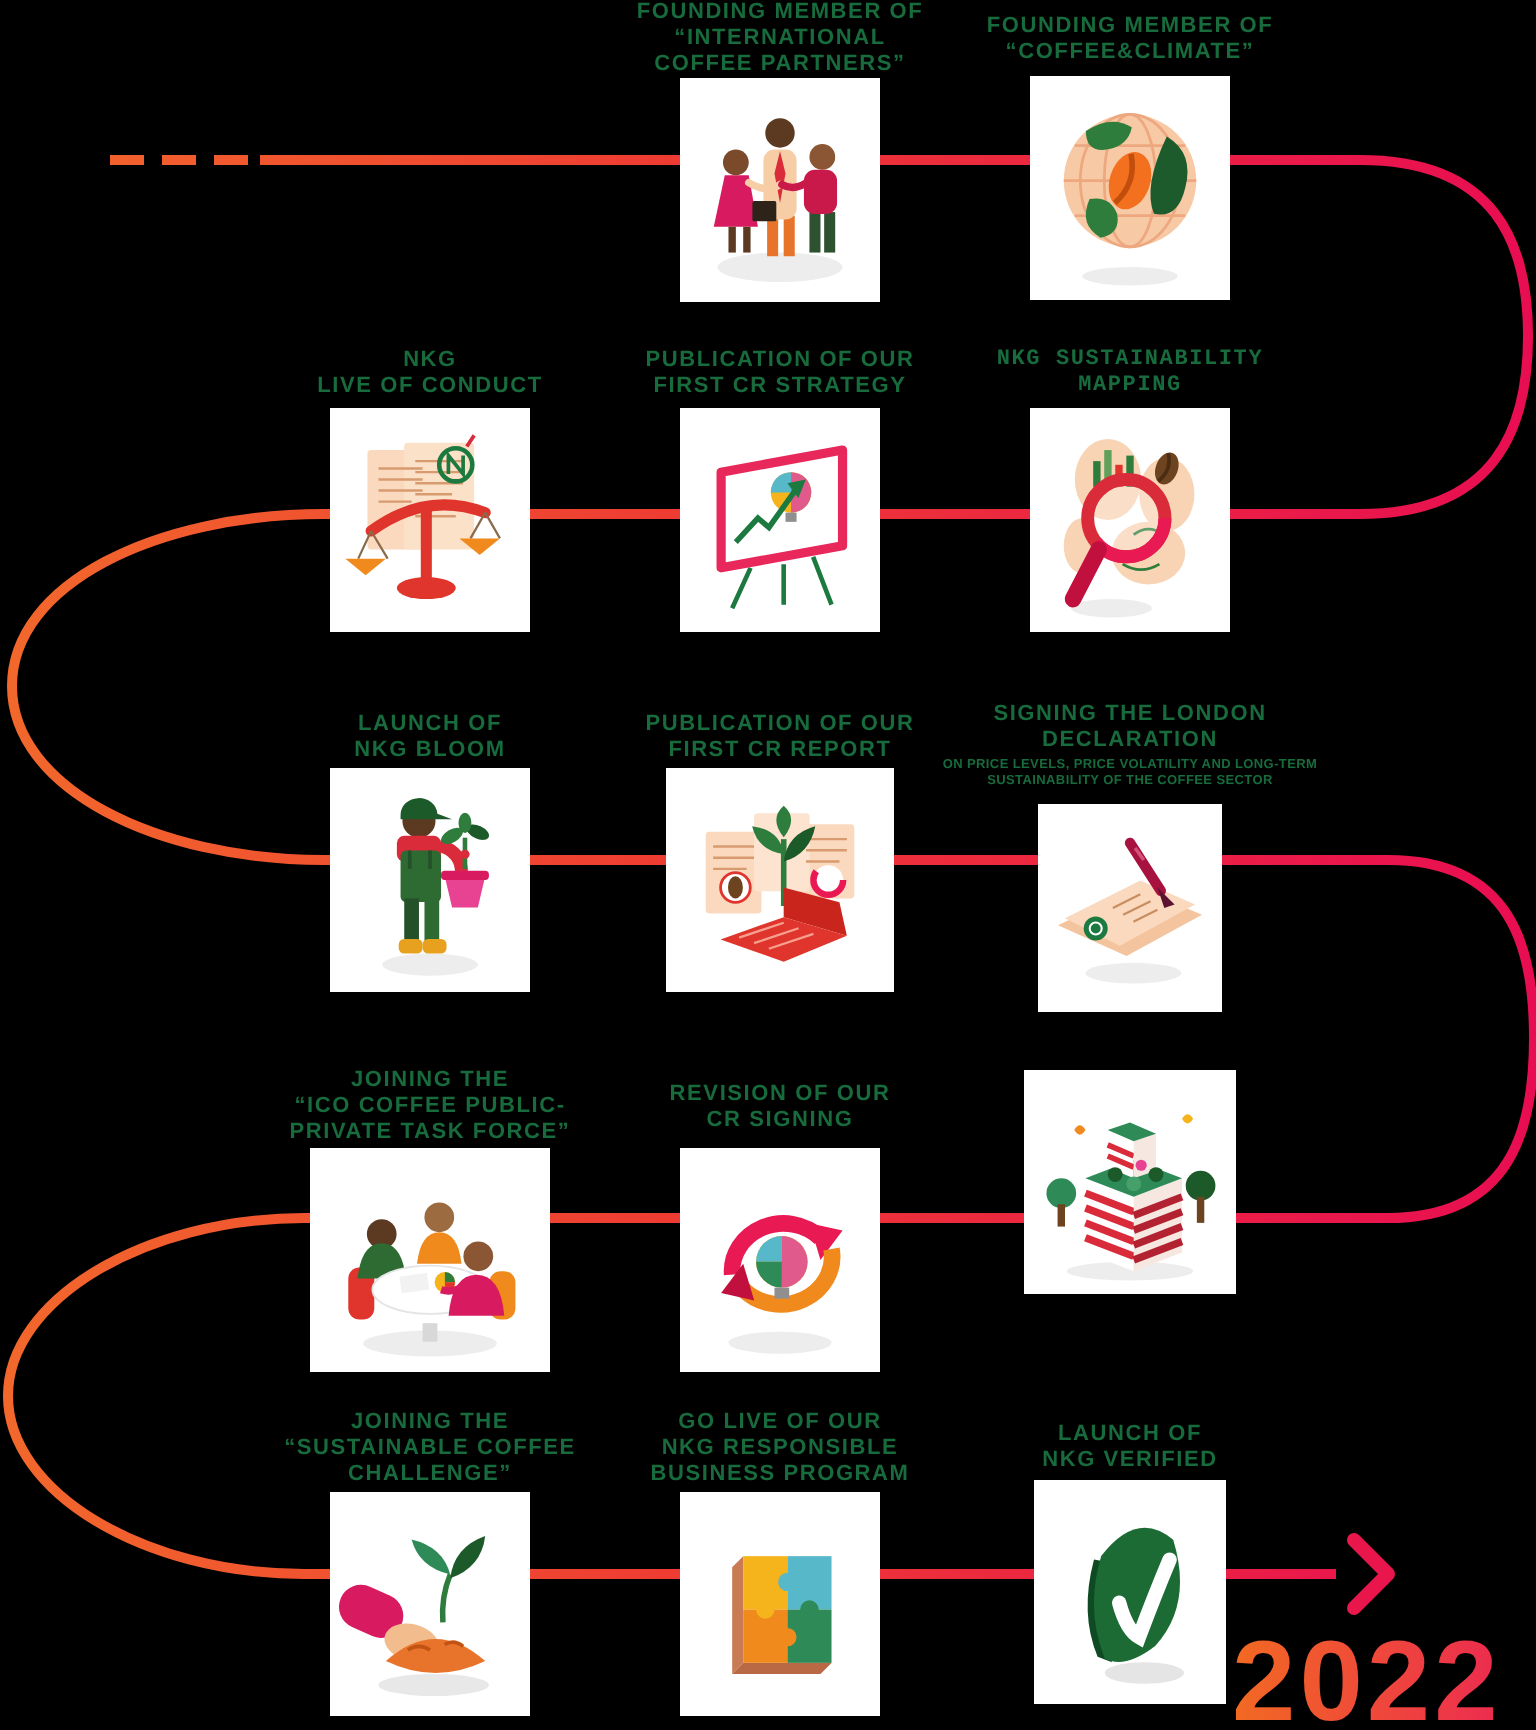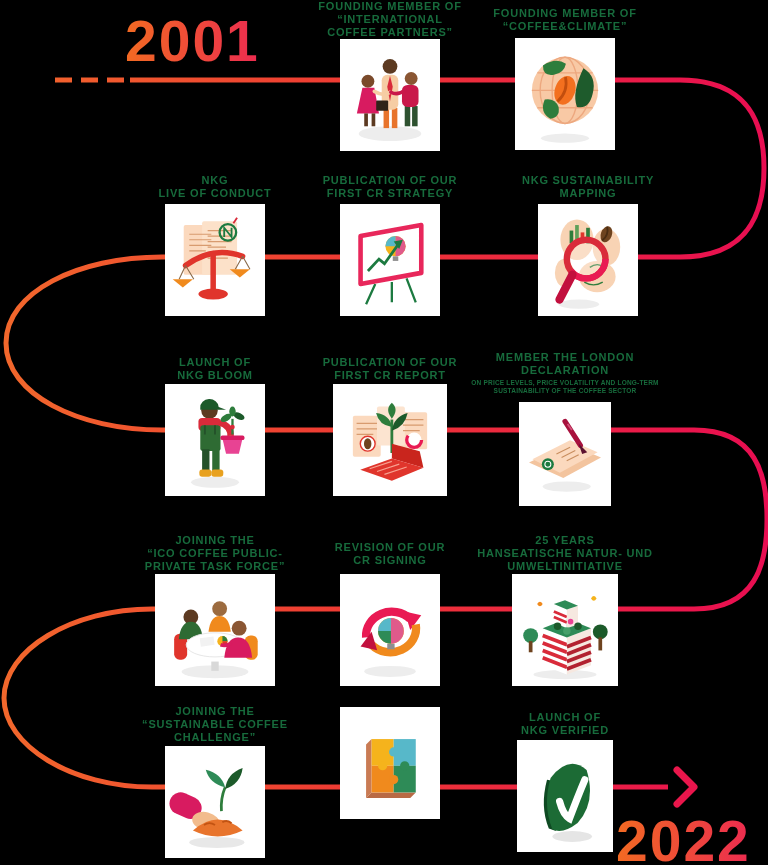--- a/index.html
+++ b/index.html
@@ -28,21 +28,20 @@
         <stop offset="0" stop-color="#F2682C"></stop>
         <stop offset="0.45" stop-color="#EE3A33"></stop>
         <stop offset="1" stop-color="#E80D52"></stop>
       </linearGradient>
     </defs>
     <path d="M55,80 H127" stroke="url(#lineGrad)" stroke-width="5" fill="none" stroke-dasharray="17 9"></path>
     <path d="M130,80 H680 C748,80 764,122 764,168 C764,214 748,257 680,257 H162 C78,257 6,292 6,343 C6,394 78,430 162,430 H694 C756,430 767,474 767,519 C767,564 756,609 694,609 H152 C72,609 4,650 4,698 C4,746 72,787 152,787 H668" stroke="url(#lineGrad)" stroke-width="5" fill="none"></path>
     <path d="M677,770 L694,787 L677,804" stroke="url(#lineGrad)" stroke-width="7" fill="none" stroke-linecap="round" stroke-linejoin="round"></path>
   </svg>
 
-  <div class="year" style="left:125px;top:8px;">2001</div>
   <div class="year" style="left:616px;top:808px;">2022</div>
 
   <div class="milestone" style="left:270px;top:0;width:240px;">
     <div class="ms-title">FOUNDING MEMBER OF
 “INTERNATIONAL
 COFFEE PARTNERS”</div>
     <div class="icon-box" style="margin-top:0;">
       <svg width="92" height="104" viewBox="0 0 100 112">
         <ellipse cx="50" cy="98" rx="34" ry="8" fill="#EDEDED"></ellipse>
         <rect x="43" y="70" width="6" height="22" fill="#E8742C"></rect>
@@ -115,21 +114,21 @@
         <circle cx="56" cy="41" r="11" fill="#F5B31C"></circle>
         <path d="M56 30 a11 11 0 0 1 0 22 z" fill="#E05A8B"></path>
         <path d="M56 30 a11 11 0 0 0 -11 11 h11 z" fill="#57B8C9"></path>
         <rect x="53" y="52" width="6" height="5" fill="#8F8F8F"></rect>
         <path d="M26 68 l12 -13 6 5 15 -21" stroke="#1C7A40" stroke-width="3" fill="none"></path>
         <polygon points="54,36 64,34 60,44" fill="#1C7A40"></polygon>
       </svg>
     </div>
   </div>
 
-  <div class="milestone" style="left:468px;top:174px;width:240px;">
+  <div class="milestone" style="left:445px;top:174px;width:240px;font-family:Liberation Mono, monospace;">
     <div class="ms-title">NKG SUSTAINABILITY
 MAPPING</div>
     <div class="icon-box" style="margin-top:4px;">
       <svg width="92" height="104" viewBox="0 0 100 112">
         <ellipse cx="40" cy="104" rx="22" ry="5" fill="#EDEDED"></ellipse>
         <ellipse cx="38" cy="34" rx="18" ry="22" fill="#F8D3B4"></ellipse>
         <ellipse cx="70" cy="42" rx="15" ry="20" fill="#F8D3B4"></ellipse>
         <ellipse cx="60" cy="74" rx="20" ry="17" fill="#F8D3B4"></ellipse>
         <ellipse cx="24" cy="70" rx="10" ry="15" fill="#F8D3B4"></ellipse>
         <rect x="30" y="24" width="4" height="14" fill="#2E7D3C"></rect>
@@ -191,21 +190,21 @@
         <path d="M52 46 q14 -4 17 -19 q-15 4 -17 19z" fill="#1C5A2A"></path>
         <path d="M52 33 q-8 -10 0 -17 q8 7 0 17z" fill="#2E7D3C"></path>
         <polygon points="52,76 52,60 82,68 86,86" fill="#C9251D"></polygon>
         <polygon points="18,88 52,76 86,86 52,100" fill="#E0352C"></polygon>
         <path d="M28 87 l24 -8 M36 90 l24 -8 M44 93 l24 -8" stroke="#F7A08F" stroke-width="1.2"></path>
       </svg>
     </div>
   </div>
 
   <div class="milestone" style="left:435px;top:351px;width:260px;">
-    <div class="ms-title">MEMBER THE LONDON
+    <div class="ms-title">SIGNING THE LONDON
 DECLARATION</div>
     <div class="ms-sub">ON PRICE LEVELS, PRICE VOLATILITY AND LONG-TERM
 SUSTAINABILITY OF THE COFFEE SECTOR</div>
     <div class="icon-box" style="margin-top:7px;width:92px;height:104px;">
       <svg width="86" height="96" viewBox="0 0 100 112">
         <ellipse cx="52" cy="94" rx="28" ry="6" fill="#EDEDED"></ellipse>
         <polygon points="8,66 54,44 92,60 48,84" fill="#F3C49E"></polygon>
         <polygon points="12,62 56,40 88,54 44,78" fill="#FBD9BE"></polygon>
         <path d="M40 56 l16 -8 M46 60 l16 -8 M52 64 l14 -7" stroke="#C98E5F" stroke-width="1.3"></path>
         <circle cx="30" cy="68" r="7" fill="#1C7A40"></circle>
@@ -256,23 +255,20 @@
         <circle cx="51" cy="57" r="14" fill="#F5B31C"></circle>
         <path d="M51 43 a14 14 0 0 1 0 28 z" fill="#E05A8B"></path>
         <path d="M51 43 a14 14 0 0 0 -14 14 h14 z" fill="#57B8C9"></path>
         <path d="M37 57 a14 14 0 0 0 14 14 v-14 z" fill="#2E8B57"></path>
         <rect x="47" y="71" width="8" height="6" fill="#8F8F8F"></rect>
       </svg>
     </div>
   </div>
 
   <div class="milestone" style="left:445px;top:534px;width:240px;">
-    <div class="ms-title">25 YEARS
-HANSEATISCHE NATUR- UND
-UMWELTINITIATIVE</div>
     <div class="icon-box" style="margin-top:1px;width:106px;">
       <svg width="100" height="104" viewBox="0 0 100 112">
         <ellipse cx="50" cy="104" rx="34" ry="5" fill="#EDEDED"></ellipse>
         <circle cx="13" cy="62" r="8" fill="#2E8B57"></circle>
           <rect x="11" y="68" width="4" height="12" fill="#6E431F"></rect>
         <circle cx="88" cy="58" r="8" fill="#1C5A2A"></circle>
           <rect x="86" y="64" width="4" height="14" fill="#6E431F"></rect>
         <polygon points="26,54 26,94 52,104 52,64" fill="#FFFFFF"></polygon>
         <path d="M26 62 l26 10 M26 70 l26 10 M26 78 l26 10 M26 86 l26 10" stroke="#D92B3A" stroke-width="4"></path>
         <polygon points="52,64 52,104 78,94 78,54" fill="#F6E8E0"></polygon>
@@ -304,20 +300,23 @@
         <path d="M26 87 q27 -24 54 0 q-27 13 -54 0 z" fill="#E8742C"></path>
         <path d="M38 81 q6 -4 12 0 m8 -3 q5 -3 10 1" stroke="#C25312" stroke-width="2" fill="none"></path>
         <path d="M57 66 q-1 -14 4 -26" stroke="#2E7D3C" stroke-width="3" fill="none"></path>
         <path d="M61 40 q-17 -4 -21 -19 q17 4 21 19z" fill="#2E8B57"></path>
         <path d="M61 42 q17 -6 19 -23 q-17 6 -19 23z" fill="#1C5A2A"></path>
       </svg>
     </div>
   </div>
 
   <div class="milestone" style="left:270px;top:705px;width:240px;">
+    <div class="ms-title">GO LIVE OF OUR
+NKG RESPONSIBLE
+BUSINESS PROGRAM</div>
     <div class="icon-box" style="margin-top:2px;">
       <svg width="92" height="104" viewBox="0 0 100 112">
         <polygon points="24,36 30,30 30,88 24,94" fill="#C97B54"></polygon>
         <polygon points="24,94 30,88 78,88 72,94" fill="#B96A45"></polygon>
         <rect x="30" y="30" width="24" height="29" fill="#F5B31C"></rect>
         <rect x="54" y="30" width="24" height="29" fill="#57B8C9"></rect>
         <rect x="30" y="59" width="24" height="29" fill="#F08A1D"></rect>
         <rect x="54" y="59" width="24" height="29" fill="#2E8B57"></rect>
         <circle cx="54" cy="44" r="5" fill="#57B8C9"></circle>
         <circle cx="42" cy="59" r="5" fill="#F5B31C"></circle>

